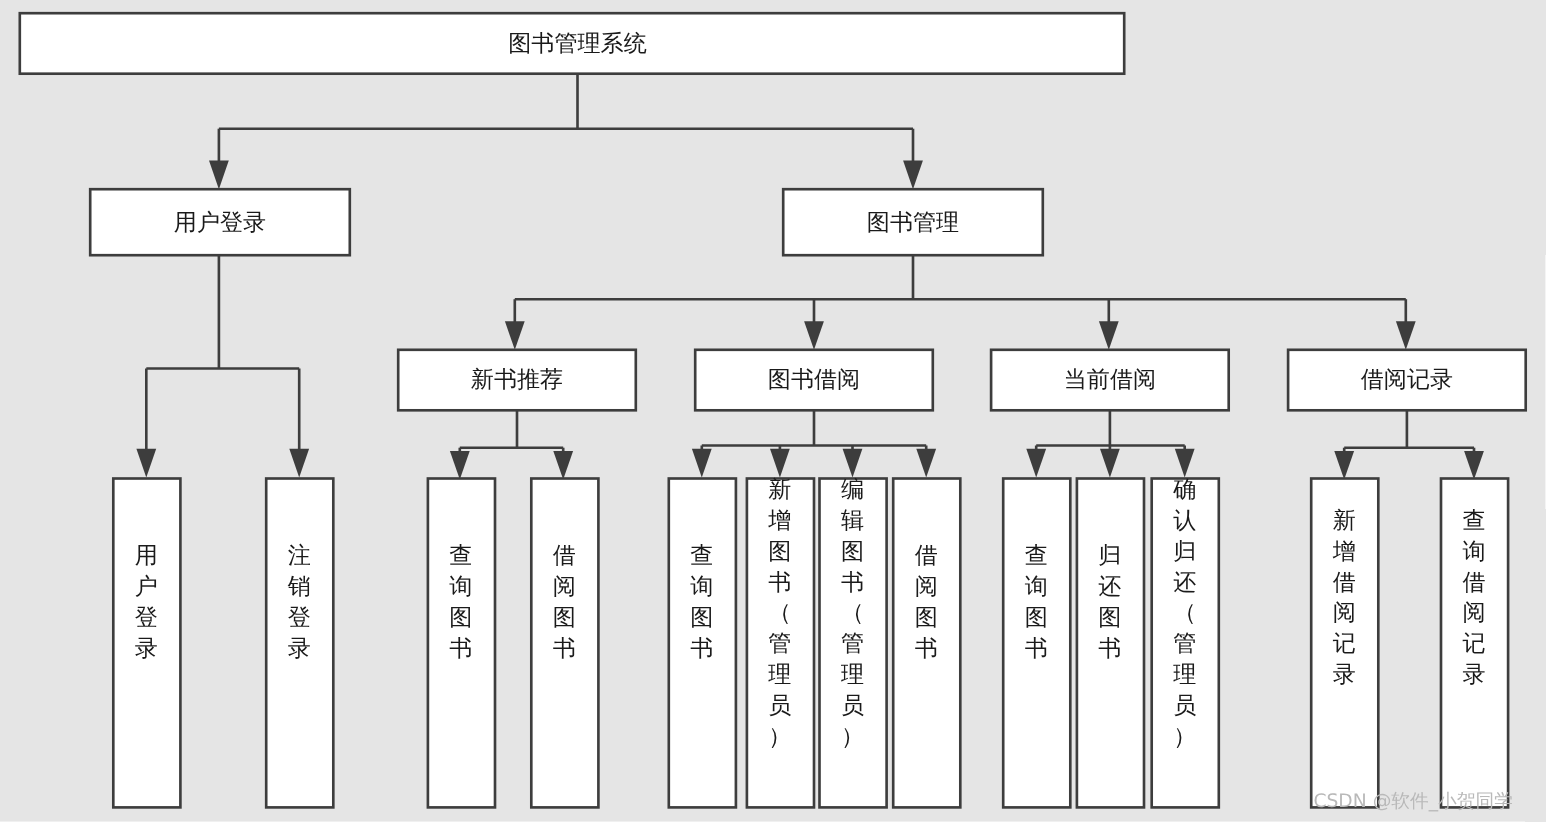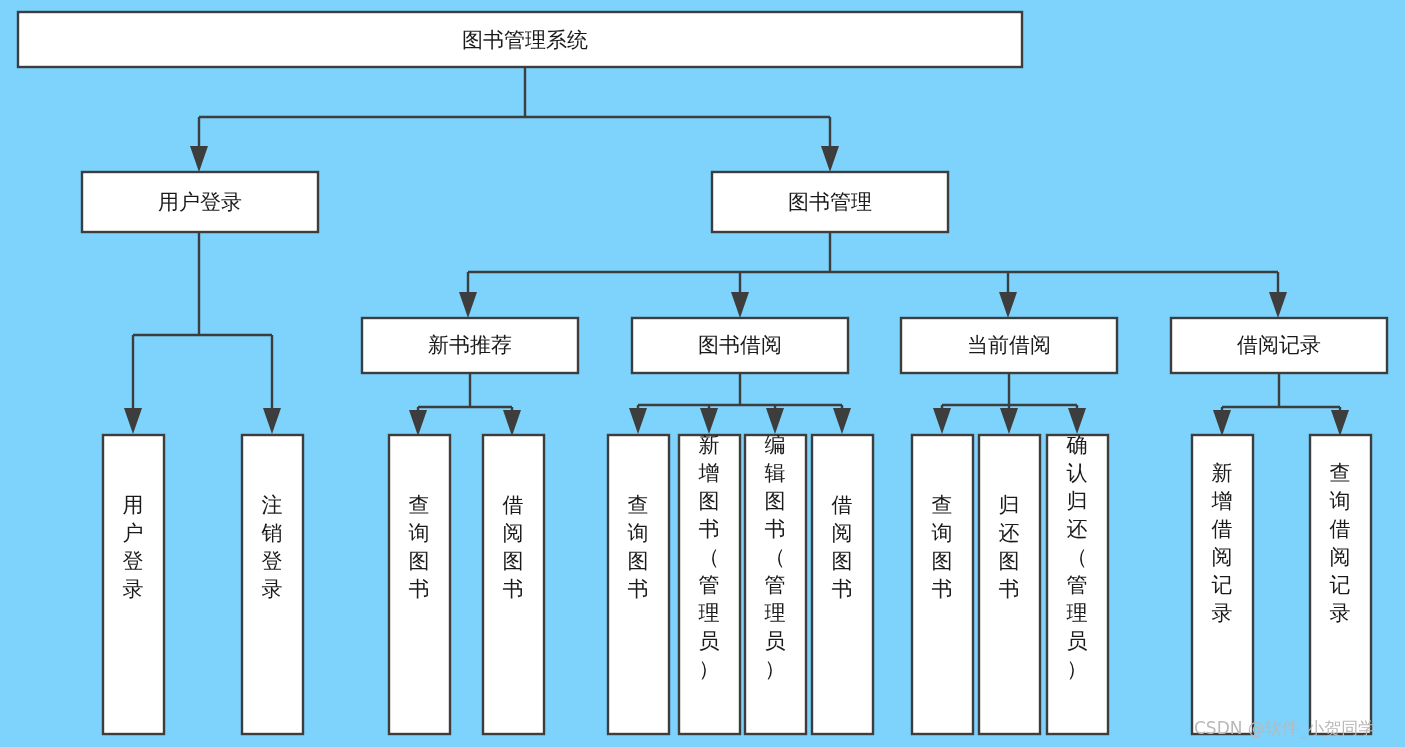--- a/index.html
+++ b/index.html
@@ -8,21 +8,21 @@
     padding: 0;
     background: #ffffff;
   }
   body {
     font-family: "DejaVu Sans", "Liberation Sans", sans-serif;
   }
   #diagram-root {
     position: relative;
     width: 1405px;
     height: 747px;
-    background: #7dd3fc;
+    background: #e5e5e5;
     overflow: hidden;
   }
   svg.diagram-canvas {
     position: absolute;
     left: 0;
     top: 0;
     width: 1405px;
     height: 747px;
     display: block;
   }

